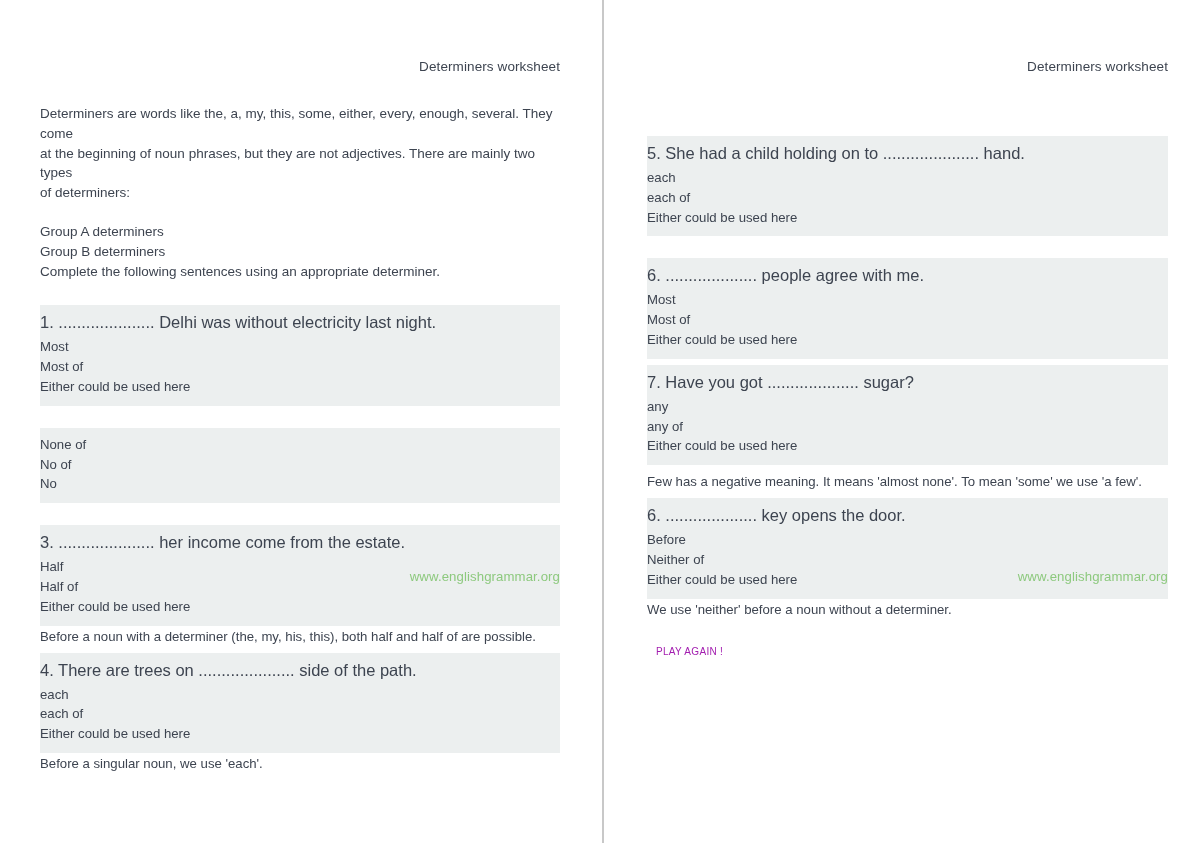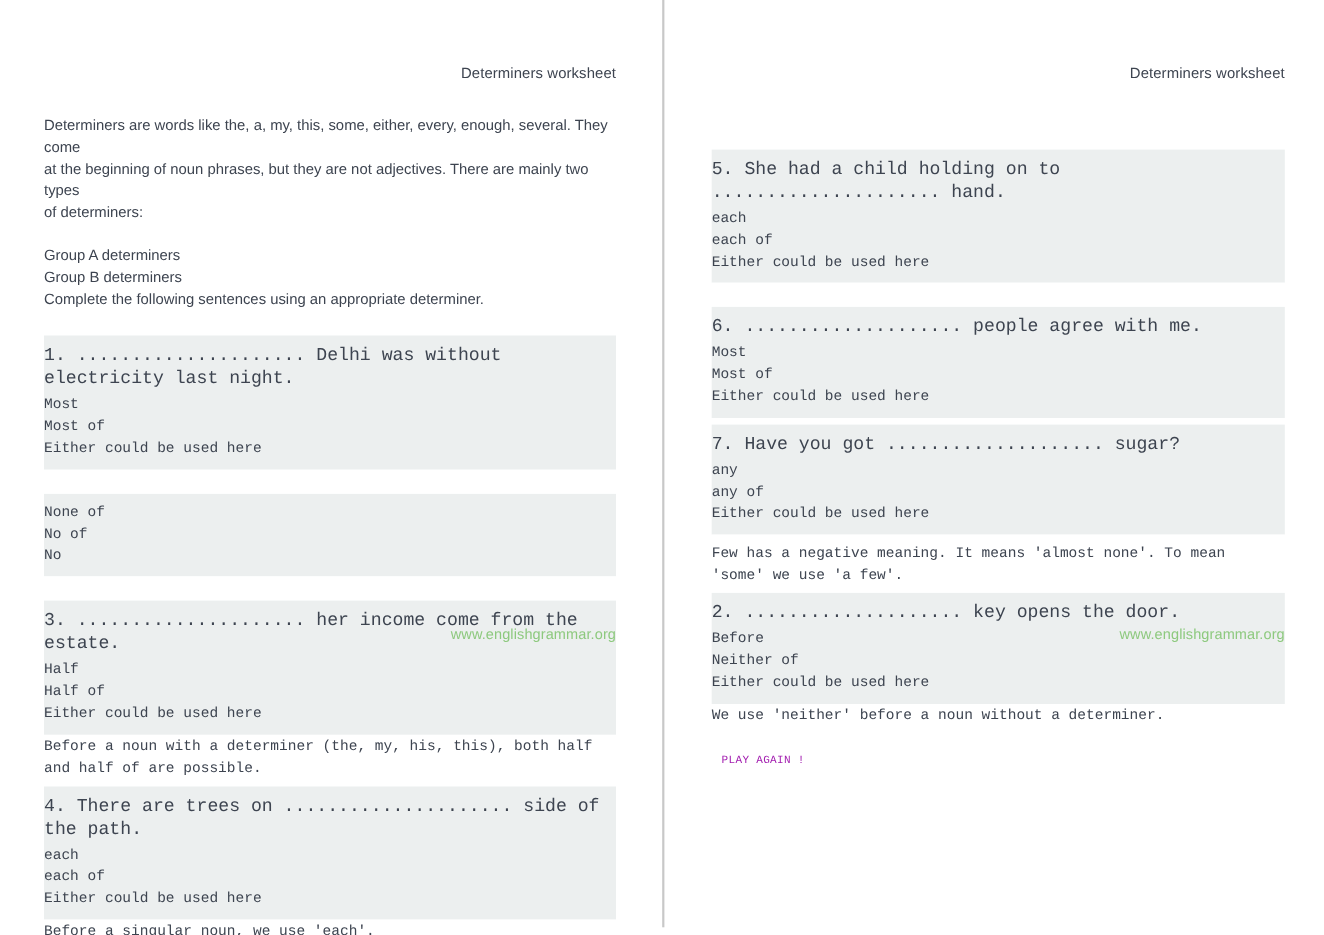--- a/index.html
+++ b/index.html
@@ -66,21 +66,20 @@
   }
   .intro p {
     margin: 0;
   }
   .intro .spacer {
     height: 19px;
   }
 
   .questions {
     margin-top: 24px;
-    font-family: Liberation Mono, monospace;
   }
   .questions-right {
     margin-top: 62px;
   }
 
   .qblock {
     background: #ecefef;
     padding: 7px 0 9px 0;
     margin-bottom: 0;
   }
@@ -227,21 +226,21 @@
           <div class="option">Either could be used here</div>
         </div>
         <div class="qgap-small"></div>
 
         
         <div class="explanation">Few has a negative meaning. It means 'almost none'. To mean 'some' we use 'a few'.</div>
         <div class="qgap-small"></div>
 
         
         <div class="qblock">
-          <div class="qtext">2. .................... key opens the door.</div>
+          <div class="qtext">6. .................... key opens the door.</div>
           <div class="option">Before</div>
           <div class="option">Neither of</div>
           <div class="option">Either could be used here</div>
         </div>
         <div class="explanation">We use 'neither' before a noun without a determiner.</div>
 
         <div class="play-again">PLAY AGAIN !</div>
       </div>
 
       <a class="footer-link" href="#">www.englishgrammar.org</a>

